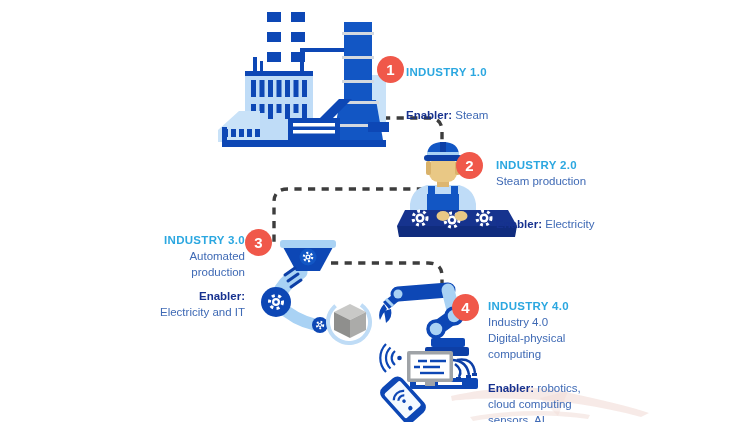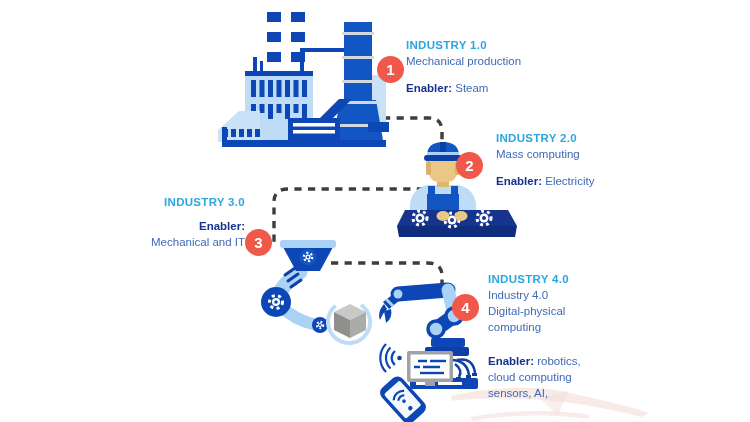--- a/index.html
+++ b/index.html
@@ -1,27 +1,27 @@
 <!DOCTYPE html>
 <html style="--title-cyan: #2BA7E0; --body-blue: #3F6AB5; --enabler-navy: #16318F; --badge-red: #F0584A; --connector: #3D3D3D; --dark-blue: #0D47B5; --mid-blue: #1256C4; --navy: #16338E; --light-blue: #A9D2F4; --pale-blue: #C9E2F8; --skin-tan: #E9C885; --cube-gray: #ABABA9; --watermark-pink: #F0D9D4;"><head>
 <meta charset="utf-8">
 <style>
   html,body{margin:0;padding:0;background:#fff;}
   .canvas{position:relative;width:750px;height:422px;background:#fff;overflow:hidden;
           font-family:"Liberation Sans",sans-serif;}
   .overlay{position:absolute;left:0;top:0;z-index:1;}
   .ill{position:absolute;z-index:2;}
   .stage{position:absolute;z-index:3;font-size:11.5px;line-height:16px;color:var(--body-blue,#3F6AB5);}
-  .stage .t{color:var(--title-cyan,#2BA7E0);font-weight:bold;letter-spacing:.3px;}
+  .stage .t{color:var(--title-cyan,#2BA7E0);font-weight:bold;letter-spacing:.3px;margin-top:27px;}
   .stage .bold{color:var(--enabler-navy,#16318F);font-weight:bold;}
-  .en{margin-top:11px;}
+  .en{margin-top:27px;}
   .s1{left:406px;top:37px;width:170px;}
   .s2{left:496px;top:130px;width:150px;}
   .s2 .en{}
-  .s3{left:133px;top:194px;width:112px;text-align:right;}
+  .s3{left:133px;top:205px;width:112px;text-align:right;}
   .s3 .en{margin-top:8px;}
   .s4{left:488px;top:271px;width:120px;}
   .s4 .en{margin-top:18px;}
   .badge{position:absolute;z-index:4;width:27px;height:27px;border-radius:50%;
          background:var(--badge-red,#F0584A);color:#fff;font-weight:bold;font-size:15px;
          line-height:27px;text-align:center;}
   .b1{left:377px;top:56px;}
   .b2{left:456px;top:152px;}
   .b3{left:245px;top:229px;}
   .b4{left:452px;top:294px;}
@@ -241,35 +241,35 @@
     </g>
   </svg>
 
   <div class="badge b1">1</div>
   <div class="badge b2">2</div>
   <div class="badge b3">3</div>
   <div class="badge b4">4</div>
 
   <div class="stage s1">
     <div class="t">INDUSTRY 1.0</div>
-    <div>Mechanical production</div>
     <div class="en"><span class="bold">Enabler:</span><span> Steam</span></div>
   </div>
 
   <div class="stage s2">
     <div class="t">INDUSTRY 2.0</div>
-    <div>Mass computing</div>
+    <div>Steam production</div>
     <div class="en"><span class="bold">Enabler:</span><span> Electricity</span>
     </div>
   </div>
 
   <div class="stage s3">
     <div class="t">INDUSTRY 3.0</div>
+    <div>Automated production</div>
     <div class="en"><span class="bold">Enabler:</span>
-      <div>Mechanical and IT</div>
+      <div>Electricity and IT</div>
     </div>
   </div>
 
   <div class="stage s4">
     <div class="t">INDUSTRY 4.0</div>
     <div>Industry 4.0</div>
     <div>Digital-physical computing</div>
     <div class="en"><span class="bold">Enabler:</span><span> robotics,</span>
       <div>cloud computing</div>
       <div>sensors, AI,</div>

